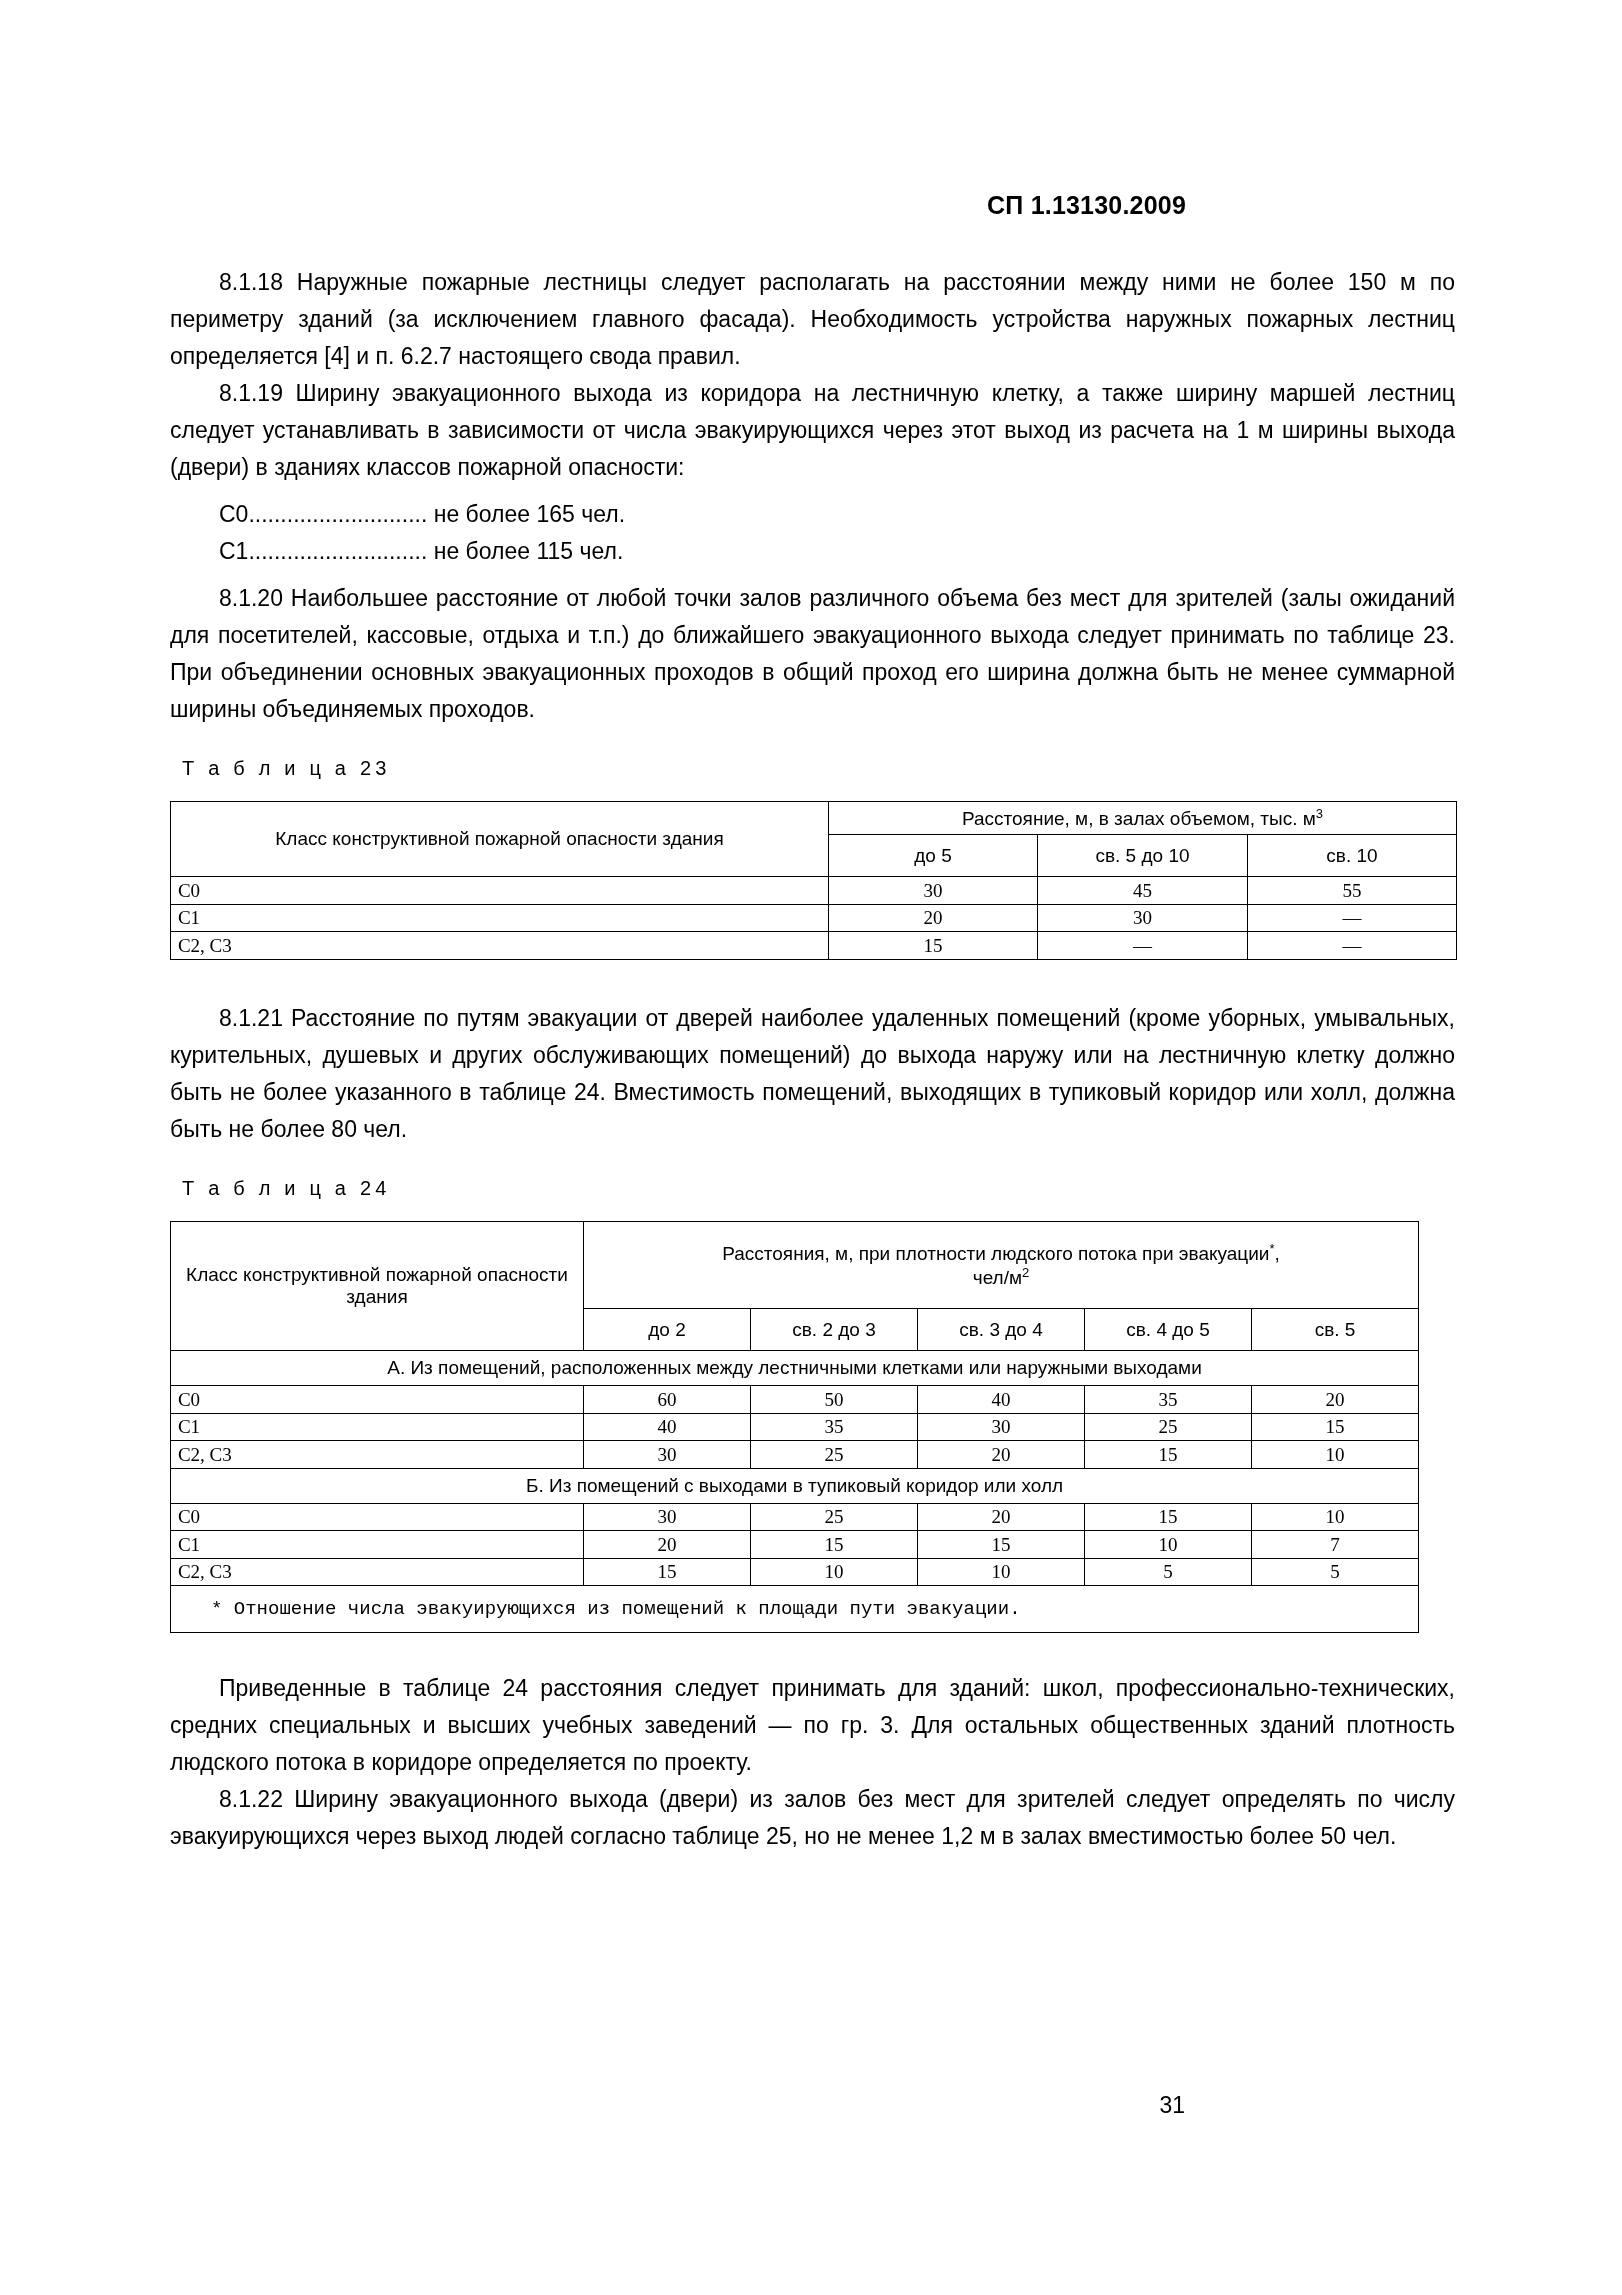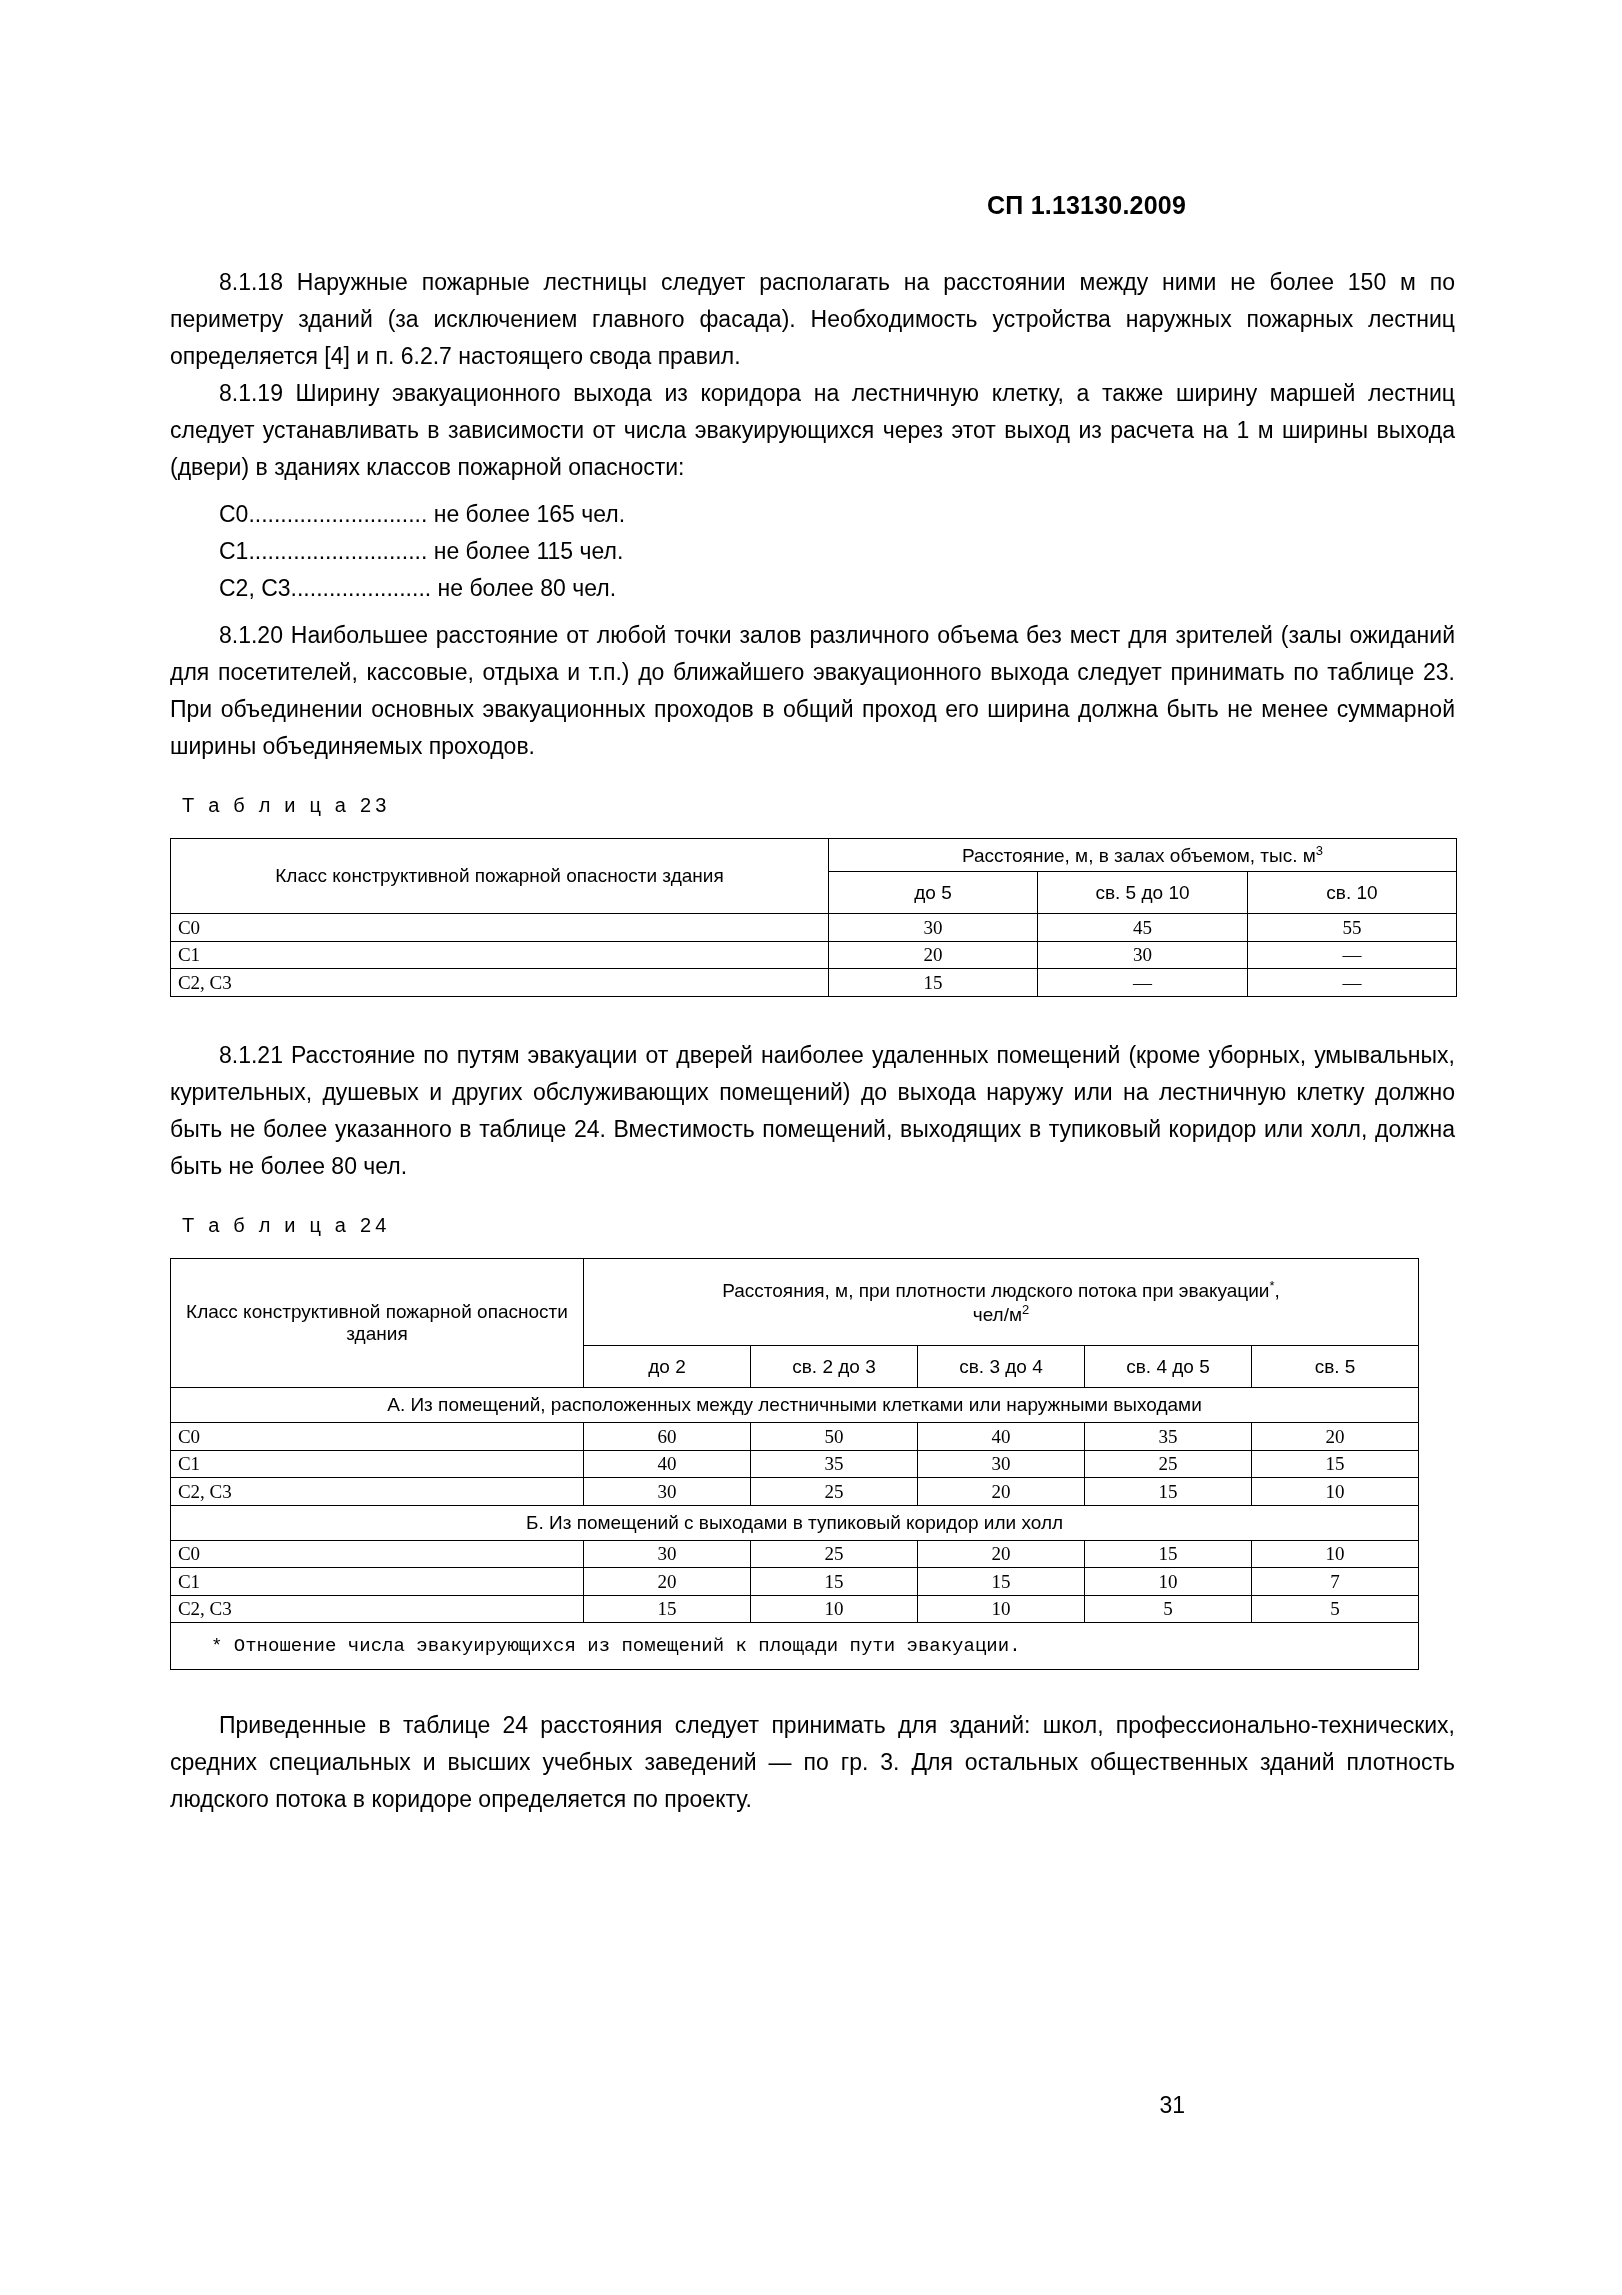--- a/index.html
+++ b/index.html
@@ -108,21 +108,20 @@
 
   <div class="content">
 
     <p class="para">8.1.18 Наружные пожарные лестницы следует располагать на расстоянии между ними не более 150 м по периметру зданий (за исключением главного фасада). Необходимость устройства наружных пожарных лестниц определяется [4] и п. 6.2.7 настоящего свода правил.</p>
     <p class="para">8.1.19 Ширину эвакуационного выхода из коридора на лестничную клетку, а также ширину маршей лестниц следует устанавливать в зависимости от числа эвакуирующихся через этот выход из расчета на 1 м ширины выхода (двери) в зданиях классов пожарной опасности:</p>
 
     <div class="gap-sm"></div>
 
     <div class="listline"><span>С0............................ не более 165 чел.</span></div>
     <div class="listline"><span>С1............................ не более 115 чел.</span></div>
-    <div class="listline"><span>С2, С3...................... не более 80 чел.</span></div>
 
     <div class="gap-sm"></div>
 
     <p class="para">8.1.20 Наибольшее расстояние от любой точки залов различного объема без мест для зрителей (залы ожиданий для посетителей, кассовые, отдыха и т.п.) до ближайшего эвакуационного выхода следует принимать по таблице 23. При объединении основных эвакуационных проходов в общий про­ход его ширина должна быть не менее суммарной ширины объединяемых проходов.</p>
 
     <div class="gap-md"></div>
 
     <div class="table-caption">Т а б л и ц а   23</div>
 
     <table class="doctable t23">
@@ -254,19 +253,20 @@
 
         <tr class="foot-h">
           <td colspan="6" class="foot-note">* Отношение числа эвакуирующихся из помещений к площади пути эвакуации.</td>
         </tr>
       </tbody>
     </table>
 
     <div style="height:37px"></div>
 
     <p class="para">Приведенные в таблице 24 расстояния следует принимать для зданий: школ, профессионально-технических, средних специальных и высших учебных заведений — по гр. 3. Для остальных обще­ственных зданий плотность людского потока в коридоре определяется по проекту.</p>
+    <p class="para">8.1.22 Ширину эвакуационного выхода (двери) из залов без мест для зрителей следует опреде­лять по числу эвакуирующихся через выход людей согласно таблице 25, но не менее 1,2 м в залах вместимостью более 50 чел.</p>
 
   </div>
 
   <div class="page-number">31</div>
 
 </div>
 
 
 </body></html>

